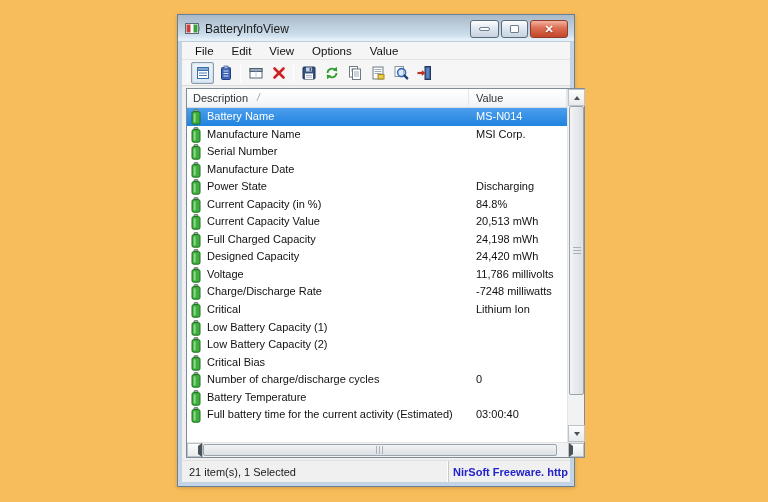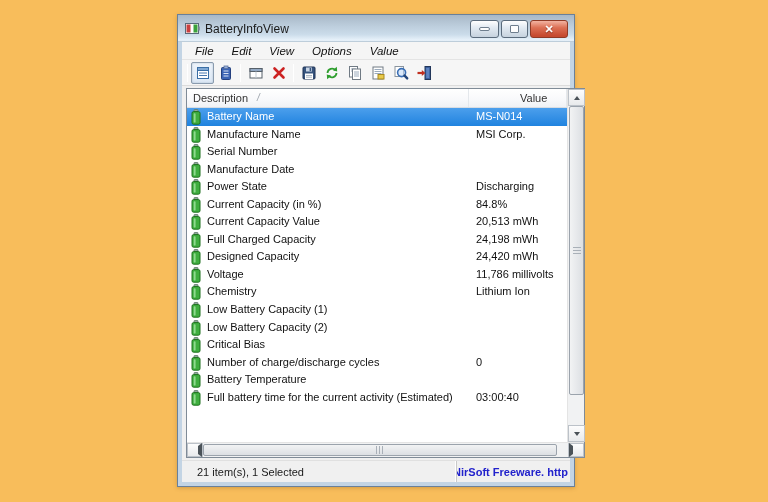--- a/index.html
+++ b/index.html
@@ -22,35 +22,35 @@
   .wbtn.min { width:29px; } .wbtn.max { width:27px; }
   .wbtn.close { width:38px; background:linear-gradient(#F2B3A2,#DC7055 42%,#C64A30 92%); border-color:#8F3A26; }
   .glyph-min { width:11px; height:4px; background:#FDFDFD; border:1px solid #6E7E8E; border-radius:2px; }
   .glyph-max { width:9px; height:8px; background:#FDFDFD; border:1px solid #6E7E8E; border-radius:1px; }
   .glyph-close { color:#fff; font-size:11px; font-weight:bold; text-shadow:0 1px 1px rgba(90,20,10,.6); line-height:1; }
 
   
   .client { position:absolute; left:4px; right:4px; top:27px; bottom:4px; background:#F0F0F0; }
 
   .menubar { position:absolute; left:0; right:0; top:0; height:18px; background:#F5F5F5;
-             border-bottom:1px solid #E4E4E4; display:flex; align-items:center; padding-left:4px;font-style:italic; }
+             border-bottom:1px solid #E4E4E4; display:flex; align-items:center; padding-left:4px; }
   .mitem { font-size:11.5px; color:#111; padding:2px 9px; cursor:default; }
 
   .toolbar { position:absolute; left:0; right:0; top:18px; height:26px; background:#F6F6F6;
              border-bottom:1px solid #DCDCDC; display:flex; align-items:center; padding-left:2px; }
   .tsep { width:1px; height:18px; background:#CFCFCF; border-right:1px solid #FFFFFF; margin:0 3px; }
   .tbtn { width:23px; height:22px; display:flex; align-items:center; justify-content:center; border:1px solid transparent; border-radius:2px; }
   .tbtn.active { border:1px solid #8A9BAE; background:linear-gradient(#EEF4FB,#DCE8F5); box-shadow:inset 0 0 2px rgba(60,90,130,.35); }
 
   
   .list { position:absolute; left:4px; top:46px; width:399px; height:370px;
           background:#FFFFFF; border:1px solid #7F8B97; }
   .lheader { position:absolute; left:0; top:0; width:380px; height:19px;
              background:linear-gradient(#FFFFFF,#F8F9FB 60%,#F0F2F5);
-             border-bottom:1px solid #D8DDE3; font-size:11px; color:#333; display:flex;gap:44px; }
+             border-bottom:1px solid #D8DDE3; font-size:11px; color:#333; display:flex; }
   .hcell { position:relative; padding:3px 0 0 6px; border-right:1px solid #E4E8EC; height:100%; }
   .hdesc { width:282px; } .hval { flex:1; padding-left:7px; }
   .sort { position:absolute; left:70px; top:3px; color:#9AA2AA; font-size:10px; font-style:italic; }
 
   .lrows { position:absolute; left:0; top:19px; width:380px; }
   .lrow { position:relative; height:17.55px; display:flex; align-items:center; font-size:11px; color:#111; }
   .bicon { position:absolute; left:4px; top:1px; width:10px; height:16px; }
   .ldesc { position:absolute; left:20px; top:2px; white-space:nowrap; }
   .lval  { position:absolute; left:289px; top:2px; white-space:nowrap; }
   .lrow.sel { background:linear-gradient(#4C9FEC,#2083DF); color:#FFFFFF; }
@@ -74,21 +74,21 @@
             background:repeating-linear-gradient(90deg,#A9B0B8 0 1px, transparent 1px 3px); }
   .tri { width:0; height:0; }
   .tri.up    { border-left:3.5px solid transparent; border-right:3.5px solid transparent; border-bottom:4.5px solid #4A5258; }
   .tri.down  { border-left:3.5px solid transparent; border-right:3.5px solid transparent; border-top:4.5px solid #4A5258; }
   .tri.left  { border-top:3.5px solid transparent; border-bottom:3.5px solid transparent; border-right:4.5px solid #4A5258; }
   .tri.right { border-top:3.5px solid transparent; border-bottom:3.5px solid transparent; border-left:4.5px solid #4A5258; }
 
   
   .statusbar { position:absolute; left:0; right:0; bottom:0; height:22px; background:#F0F0F0;
                border-top:1px solid #E0E0E0; font-size:11px; display:flex; align-items:center; }
-  .status-left { padding-left:7px; color:#1A1A1A; flex:0 0 266px;margin-left:8px; }
+  .status-left { padding-left:7px; color:#1A1A1A; flex:0 0 266px; }
   .status-right { flex:1; border-left:1px solid #C9C9C9; box-shadow:-1px 0 0 #FFFFFF; height:100%;
                   display:flex; align-items:center; justify-content:flex-end; overflow:hidden;
                   padding-right:2px; color:#2222CC; font-weight:bold; white-space:nowrap;text-align:center; }
 </style>
 </head>
 <body>
 
 <div class="window">
 
   <div class="titlebar">
@@ -311,21 +311,30 @@
               </svg></span>
             <span class="ldesc">Voltage</span>
             <span class="lval">11,786 millivolts</span>
           </div>
           <div class="lrow">
             <span class="bicon"><svg width="10" height="16" viewBox="0 0 10 16">
                 <rect x="3" y="0.5" width="4" height="2.5" rx="0.6" fill="#93A89C" stroke="#5E7A6A" stroke-width="0.8"></rect>
                 <rect x="1" y="2.6" width="8" height="12.6" rx="1.6" fill="#3FAE3F" stroke="#1E701E"></rect>
                 <rect x="2.7" y="4.2" width="1.9" height="9.4" rx="0.9" fill="#8FD98F"></rect>
               </svg></span>
-            <span class="ldesc">Chemistry</span>
+            <span class="ldesc">Charge/Discharge Rate</span>
+            <span class="lval">-7248 milliwatts</span>
+          </div>
+          <div class="lrow">
+            <span class="bicon"><svg width="10" height="16" viewBox="0 0 10 16">
+                <rect x="3" y="0.5" width="4" height="2.5" rx="0.6" fill="#93A89C" stroke="#5E7A6A" stroke-width="0.8"></rect>
+                <rect x="1" y="2.6" width="8" height="12.6" rx="1.6" fill="#3FAE3F" stroke="#1E701E"></rect>
+                <rect x="2.7" y="4.2" width="1.9" height="9.4" rx="0.9" fill="#8FD98F"></rect>
+              </svg></span>
+            <span class="ldesc">Critical</span>
             <span class="lval">Lithium Ion</span>
           </div>
           <div class="lrow">
             <span class="bicon"><svg width="10" height="16" viewBox="0 0 10 16">
                 <rect x="3" y="0.5" width="4" height="2.5" rx="0.6" fill="#93A89C" stroke="#5E7A6A" stroke-width="0.8"></rect>
                 <rect x="1" y="2.6" width="8" height="12.6" rx="1.6" fill="#3FAE3F" stroke="#1E701E"></rect>
                 <rect x="2.7" y="4.2" width="1.9" height="9.4" rx="0.9" fill="#8FD98F"></rect>
               </svg></span>
             <span class="ldesc">Low Battery Capacity (1)</span>
             <span class="lval"></span>

